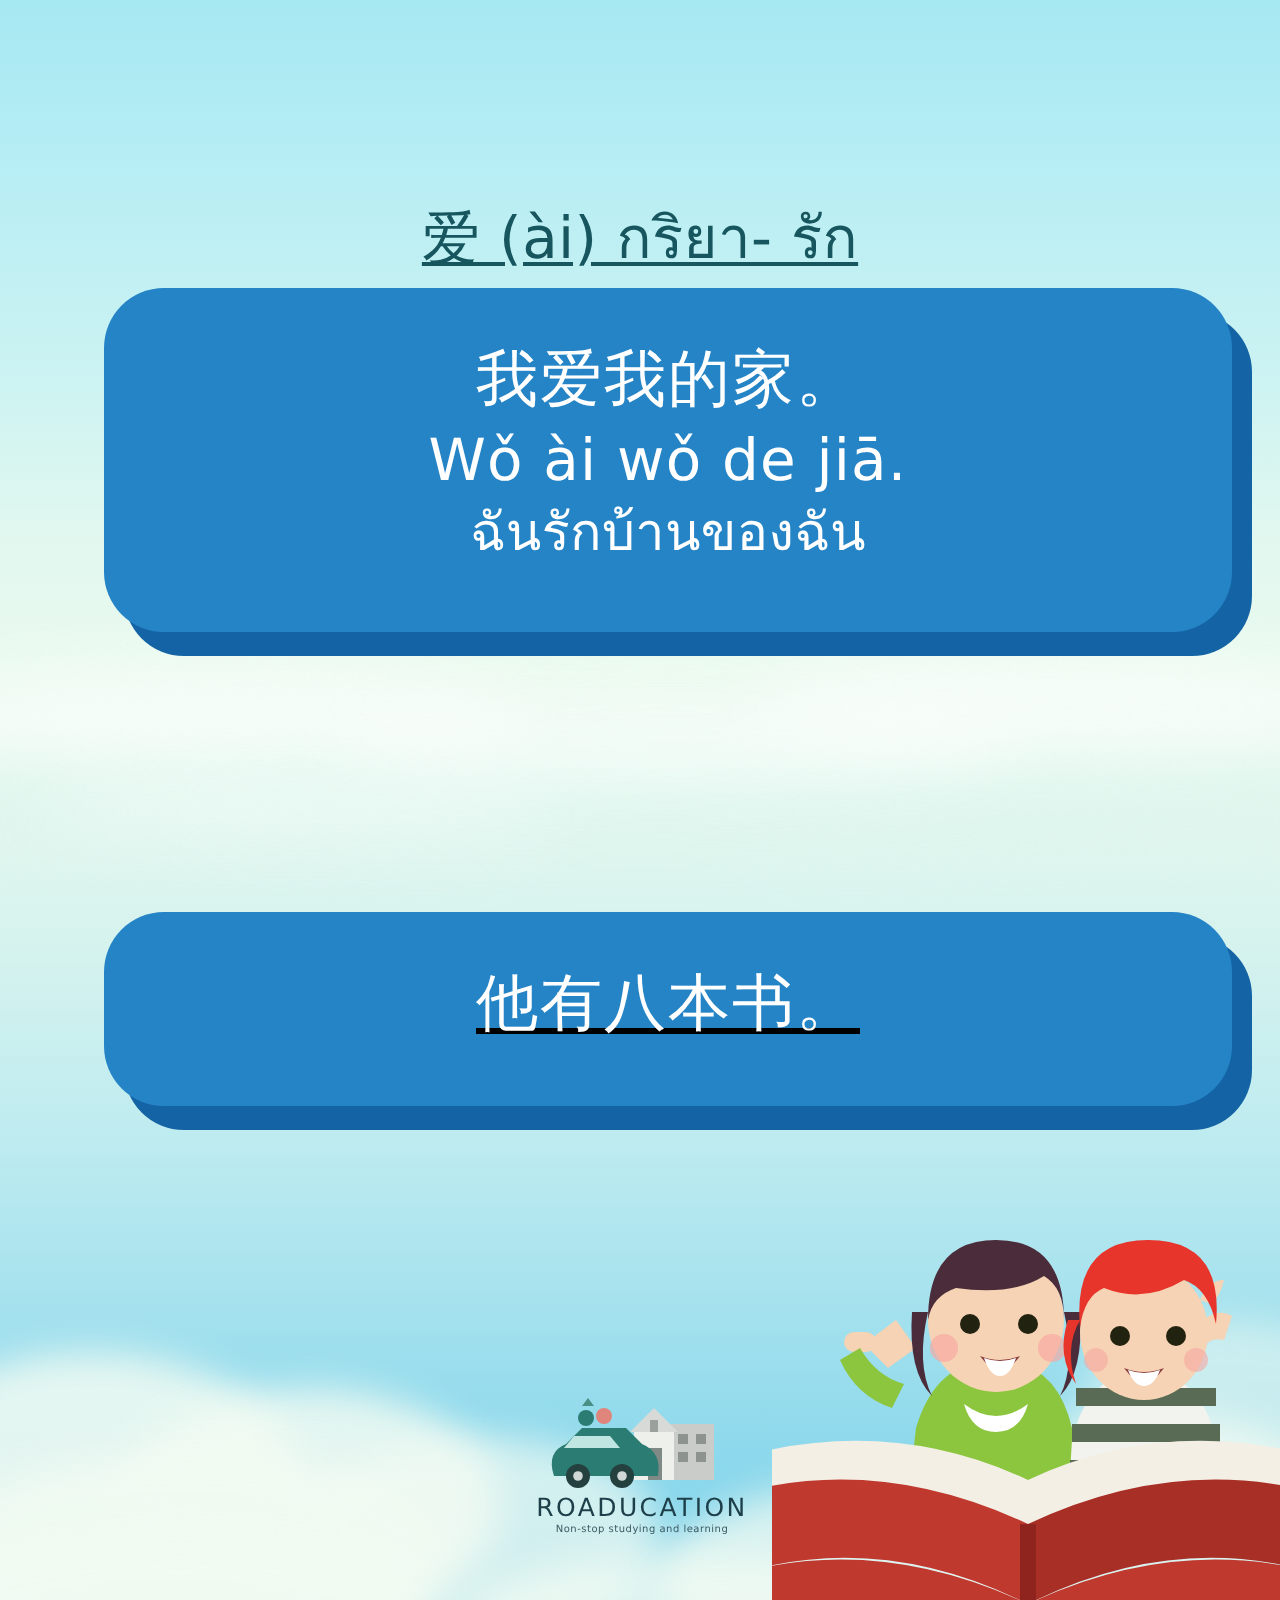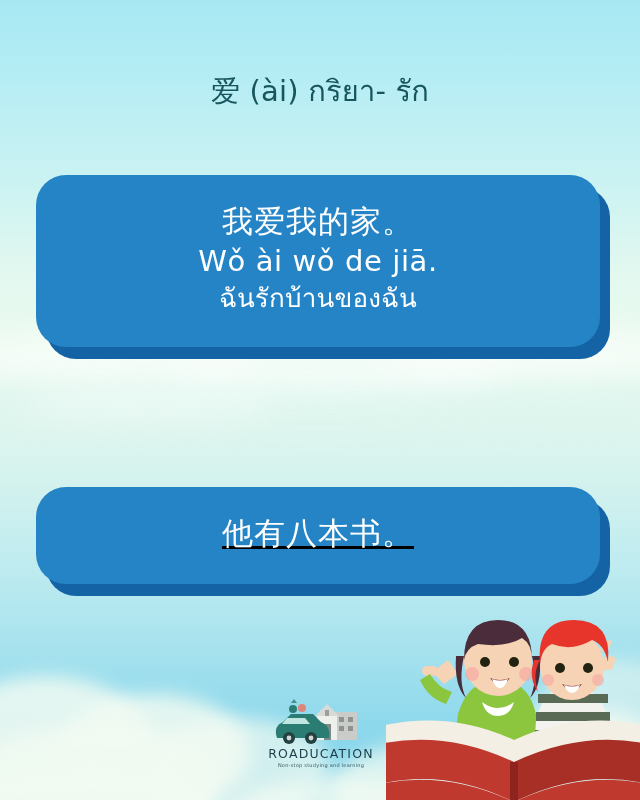--- a/index.html
+++ b/index.html
@@ -69,23 +69,22 @@
     color: #17565e;
     font-size: 29px;
     font-weight: 400;
     letter-spacing: .2px;
     white-space: nowrap;
   }
 
   
   .card-wrap {
     position: absolute;
-    left: 36px;
+    left: 52px;
     width: 500px;
-    margin-top: 31px;
   }
   .card-shadow {
     position: absolute;
     left: 10px;
     top: 12px;
     width: 564px;
     height: 100%;
     background: #1464a5;
     border-radius: 30px;
   }
@@ -167,21 +166,21 @@
     <div class="cloud" style="left:60px;top:694px;width:190px;height:118px;"></div>
     <div class="cloud" style="left:-30px;top:726px;width:250px;height:96px;"></div>
     <div class="cloud" style="left:150px;top:718px;width:180px;height:100px;opacity:.7;"></div>
     <div class="cloud" style="left:330px;top:742px;width:200px;height:96px;opacity:.75;"></div>
     <div class="cloud" style="left:470px;top:706px;width:210px;height:120px;opacity:.8;"></div>
     <div class="cloud" style="left:540px;top:660px;width:150px;height:90px;opacity:.55;"></div>
     <div class="cloud" style="left:-40px;top:770px;width:260px;height:80px;opacity:.9;"></div>
     <div class="cloud" style="left:230px;top:776px;width:260px;height:70px;opacity:.8;"></div>
   </div>
 
-  <div class="heading" style="top:68px;">爱 (ài) กริยา- รัก</div>
+  <div class="heading" style="top:96px;text-decoration:underline;">爱 (ài) กริยา- รัก</div>
 
   <div class="card-wrap" style="top:144px;">
     <div class="card-shadow"></div>
     <div class="card-face">
       <div class="line-hanzi">我爱我的家。</div>
       <div class="line-pinyin">Wǒ ài wǒ de jiā.</div>
       <div class="line-thai">ฉันรักบ้านของฉัน</div>
     </div>
   </div>
 

